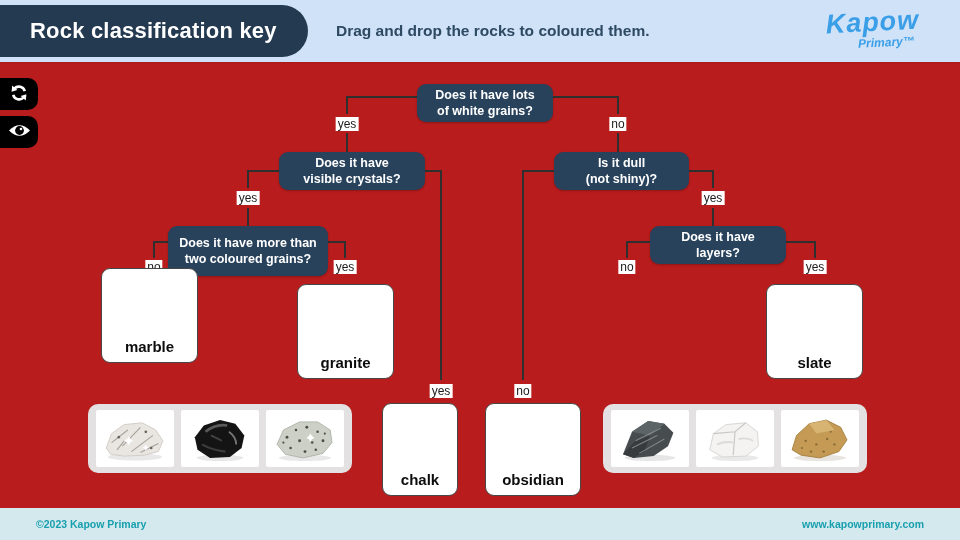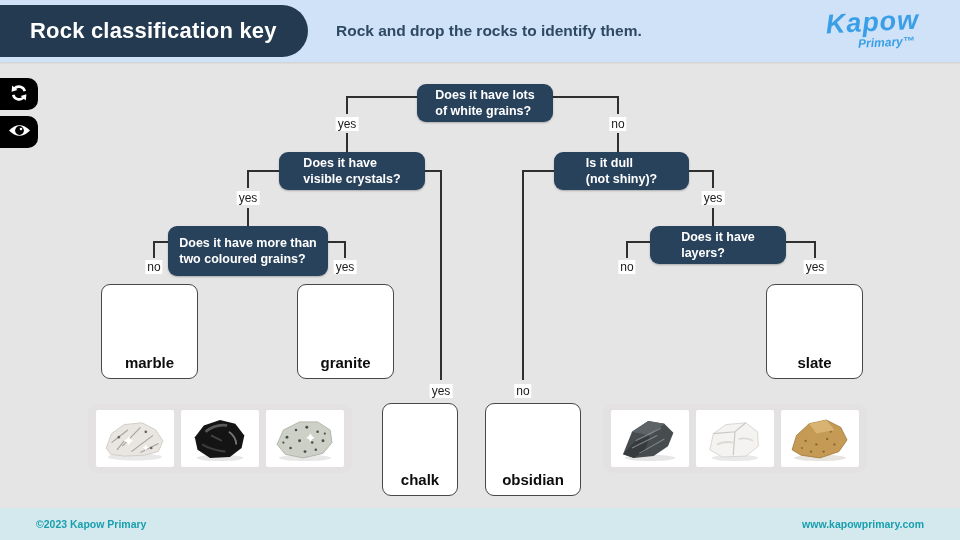--- a/index.html
+++ b/index.html
@@ -1,18 +1,18 @@
 <!DOCTYPE html>
 <html><head>
 <meta charset="utf-8">
 <style>
   * { margin: 0; padding: 0; box-sizing: border-box; }
   html, body { width: 960px; height: 540px; }
   body { font-family: "Liberation Sans", "DejaVu Sans", sans-serif; background: #fff; overflow: hidden; }
-  #stage { position: relative; width: 960px; height: 540px; background: #e5e5e5; padding-left: 35px; }
+  #stage { position: relative; width: 960px; height: 540px; background: #b91c1c; padding-left: 35px; }
 
   
   .header { position: absolute; top: 0; left: 0; width: 960px; height: 62px;
             background: #cfe2f8; box-shadow: 0 1px 2px rgba(0,0,0,.10); }
   .title-pill { position: absolute; left: 0; top: 5px; height: 52px; width: 308px;
             background: #243a50; border-radius: 0 26px 26px 0;
             color: #fff; font-size: 22px; font-weight: bold;
             display: flex; align-items: center; padding-left: 30px; letter-spacing: .2px; }
   .subtitle { position: absolute; left: 336px; top: 0; height: 62px; display: flex; align-items: center;
             color: #2e4a63; font-size: 15.5px; font-weight: 600; }
@@ -23,21 +23,21 @@
 
   
   .side-btn { position: absolute; left: 0; width: 38px; height: 32px; background: #000;
               border-radius: 0 10px 10px 0; border: none; cursor: pointer;
               display: flex; align-items: center; justify-content: center; }
   #btn-refresh { top: 78px; }
   #btn-eye { top: 116px; }
 
   
   .node { position: absolute; background: #28425c; border-radius: 9px; color: #fff;
-          font-size: 12.5px; font-weight: bold; text-align: left; white-space: pre;
+          font-size: 12.5px; font-weight: bold; text-align: center; white-space: pre;
           display: flex; align-items: center; justify-content: center; line-height: 1.3;
           box-shadow: 0 1px 2px rgba(0,0,0,.25); }
   .line { position: absolute; background: #2f2f2f; }
   .blabel { position: absolute; transform: translateX(-50%); font-size: 12px; color: #1c1c1c;
             background: #fff; padding: 0 2px; line-height: 14px; }
 
   
   .dropzone { position: absolute; background: #fff; border: 1.6px solid #474747; border-radius: 9px; }
   .dropzone .dz-label { position: absolute; bottom: 7px; left: 0; right: 0; text-align: center;
             font-size: 15px; font-weight: bold; color: #0d0d0d; }
@@ -54,21 +54,21 @@
             display: flex; align-items: center; justify-content: space-between; padding: 0 36px;
             color: #189fae; font-size: 10.5px; font-weight: bold; }
 </style>
 </head>
 <body>
 
 <div id="stage">
 
   <div class="header">
     <div class="title-pill">Rock classification key</div>
-    <div class="subtitle">Rock and drop the rocks to identify them.</div>
+    <div class="subtitle">Drag and drop the rocks to coloured them.</div>
     <div class="logo">
       <div class="main">Kapow</div>
       <div class="sub">Primary™</div>
     </div>
   </div>
 
   <button class="side-btn" id="btn-refresh">
     <span>
       <svg width="20" height="20" viewBox="0 0 20 20">
         <path d="M15.8 8.2 A6.2 6.2 0 0 0 5.3 5.6" fill="none" stroke="#fff" stroke-width="2.6"></path>
@@ -131,21 +131,21 @@
 of white grains?</div>
   <div class="node" style="left:279px;top:152px;width:146px;height:38px">Does it have
 visible crystals?</div>
   <div class="node" style="left:554px;top:152px;width:135px;height:38px">Is it dull
 (not shiny)?</div>
   <div class="node" style="left:168px;top:226px;width:160px;height:50px">Does it have more than
 two coloured grains?</div>
   <div class="node" style="left:650px;top:226px;width:136px;height:38px">Does it have
 layers?</div>
 
-  <div class="dropzone" style="left:101px;top:284px;width:97px;height:95px">
+  <div class="dropzone" style="left:101px;top:268px;width:97px;height:95px">
     <div class="dz-label">marble</div>
   </div>
   <div class="dropzone" style="left:297px;top:284px;width:97px;height:95px">
     <div class="dz-label">granite</div>
   </div>
   <div class="dropzone" style="left:766px;top:284px;width:97px;height:95px">
     <div class="dz-label">slate</div>
   </div>
   <div class="dropzone" style="left:382px;top:403px;width:76px;height:93px">
     <div class="dz-label">chalk</div>

